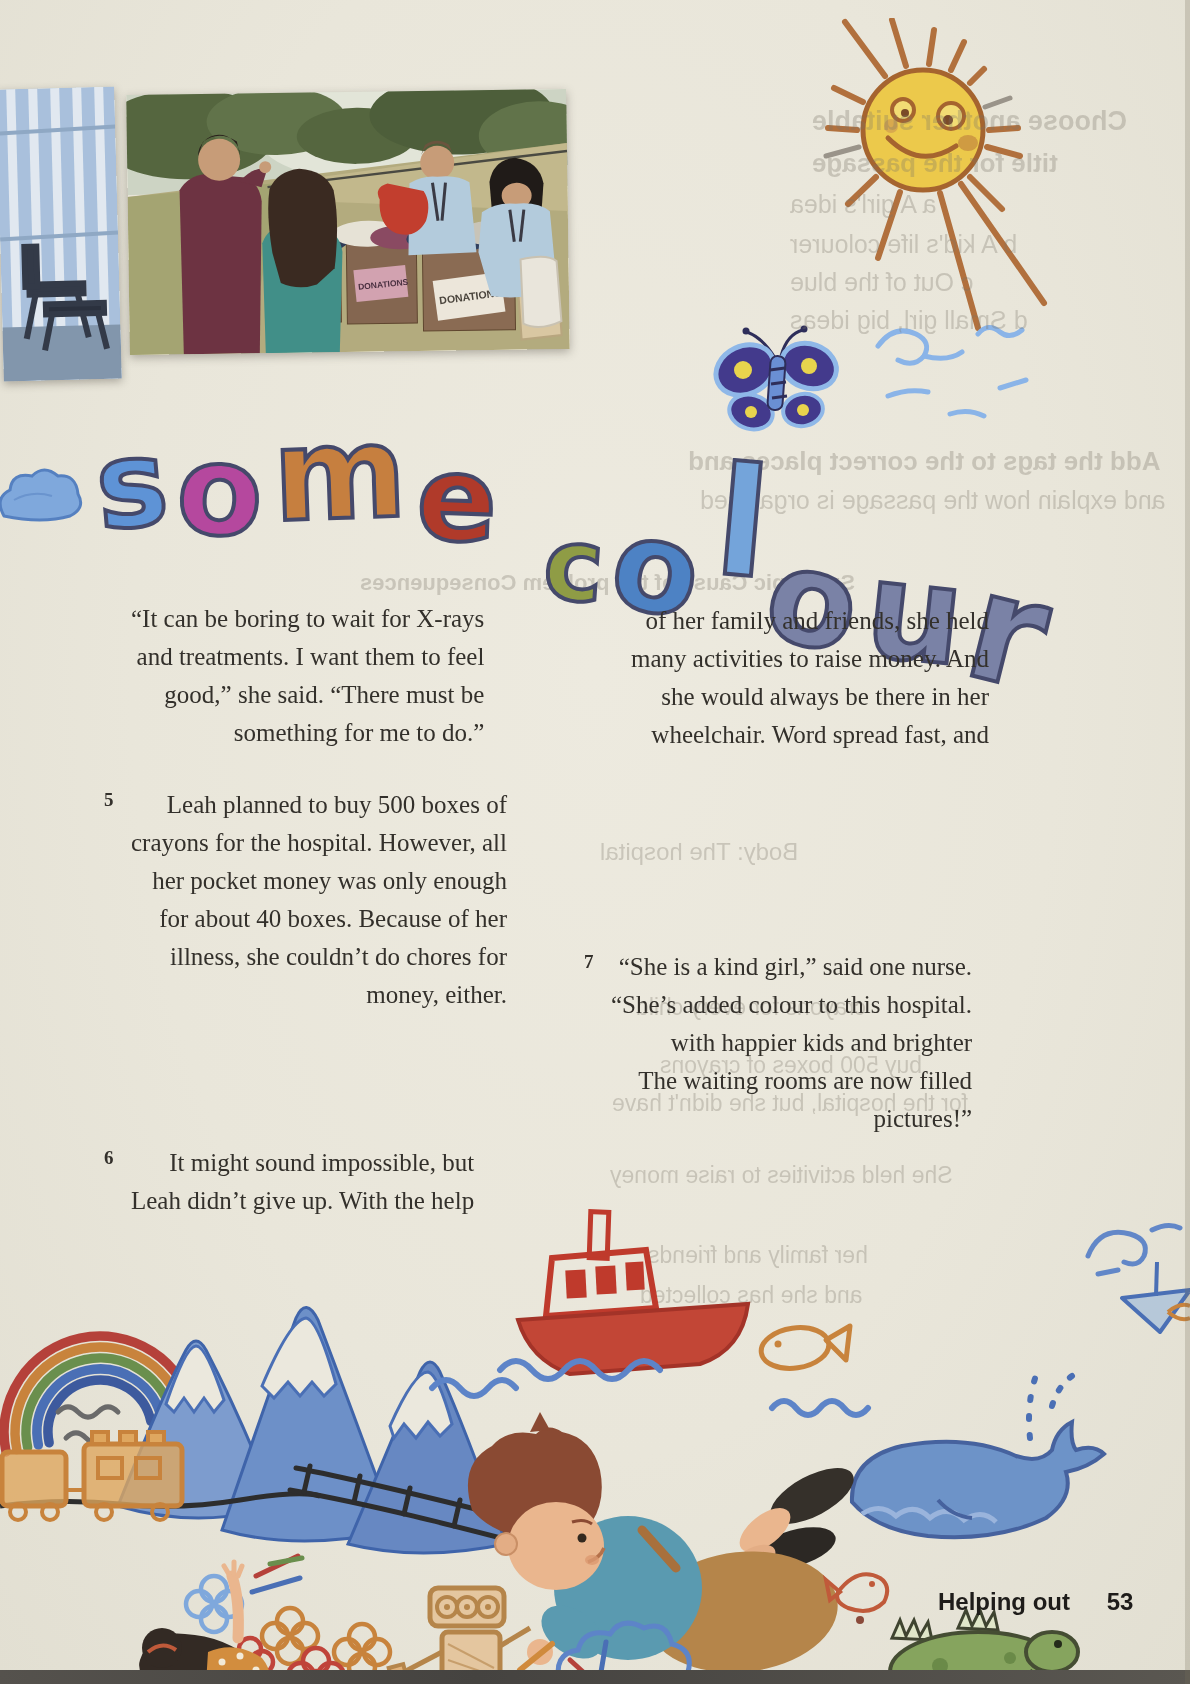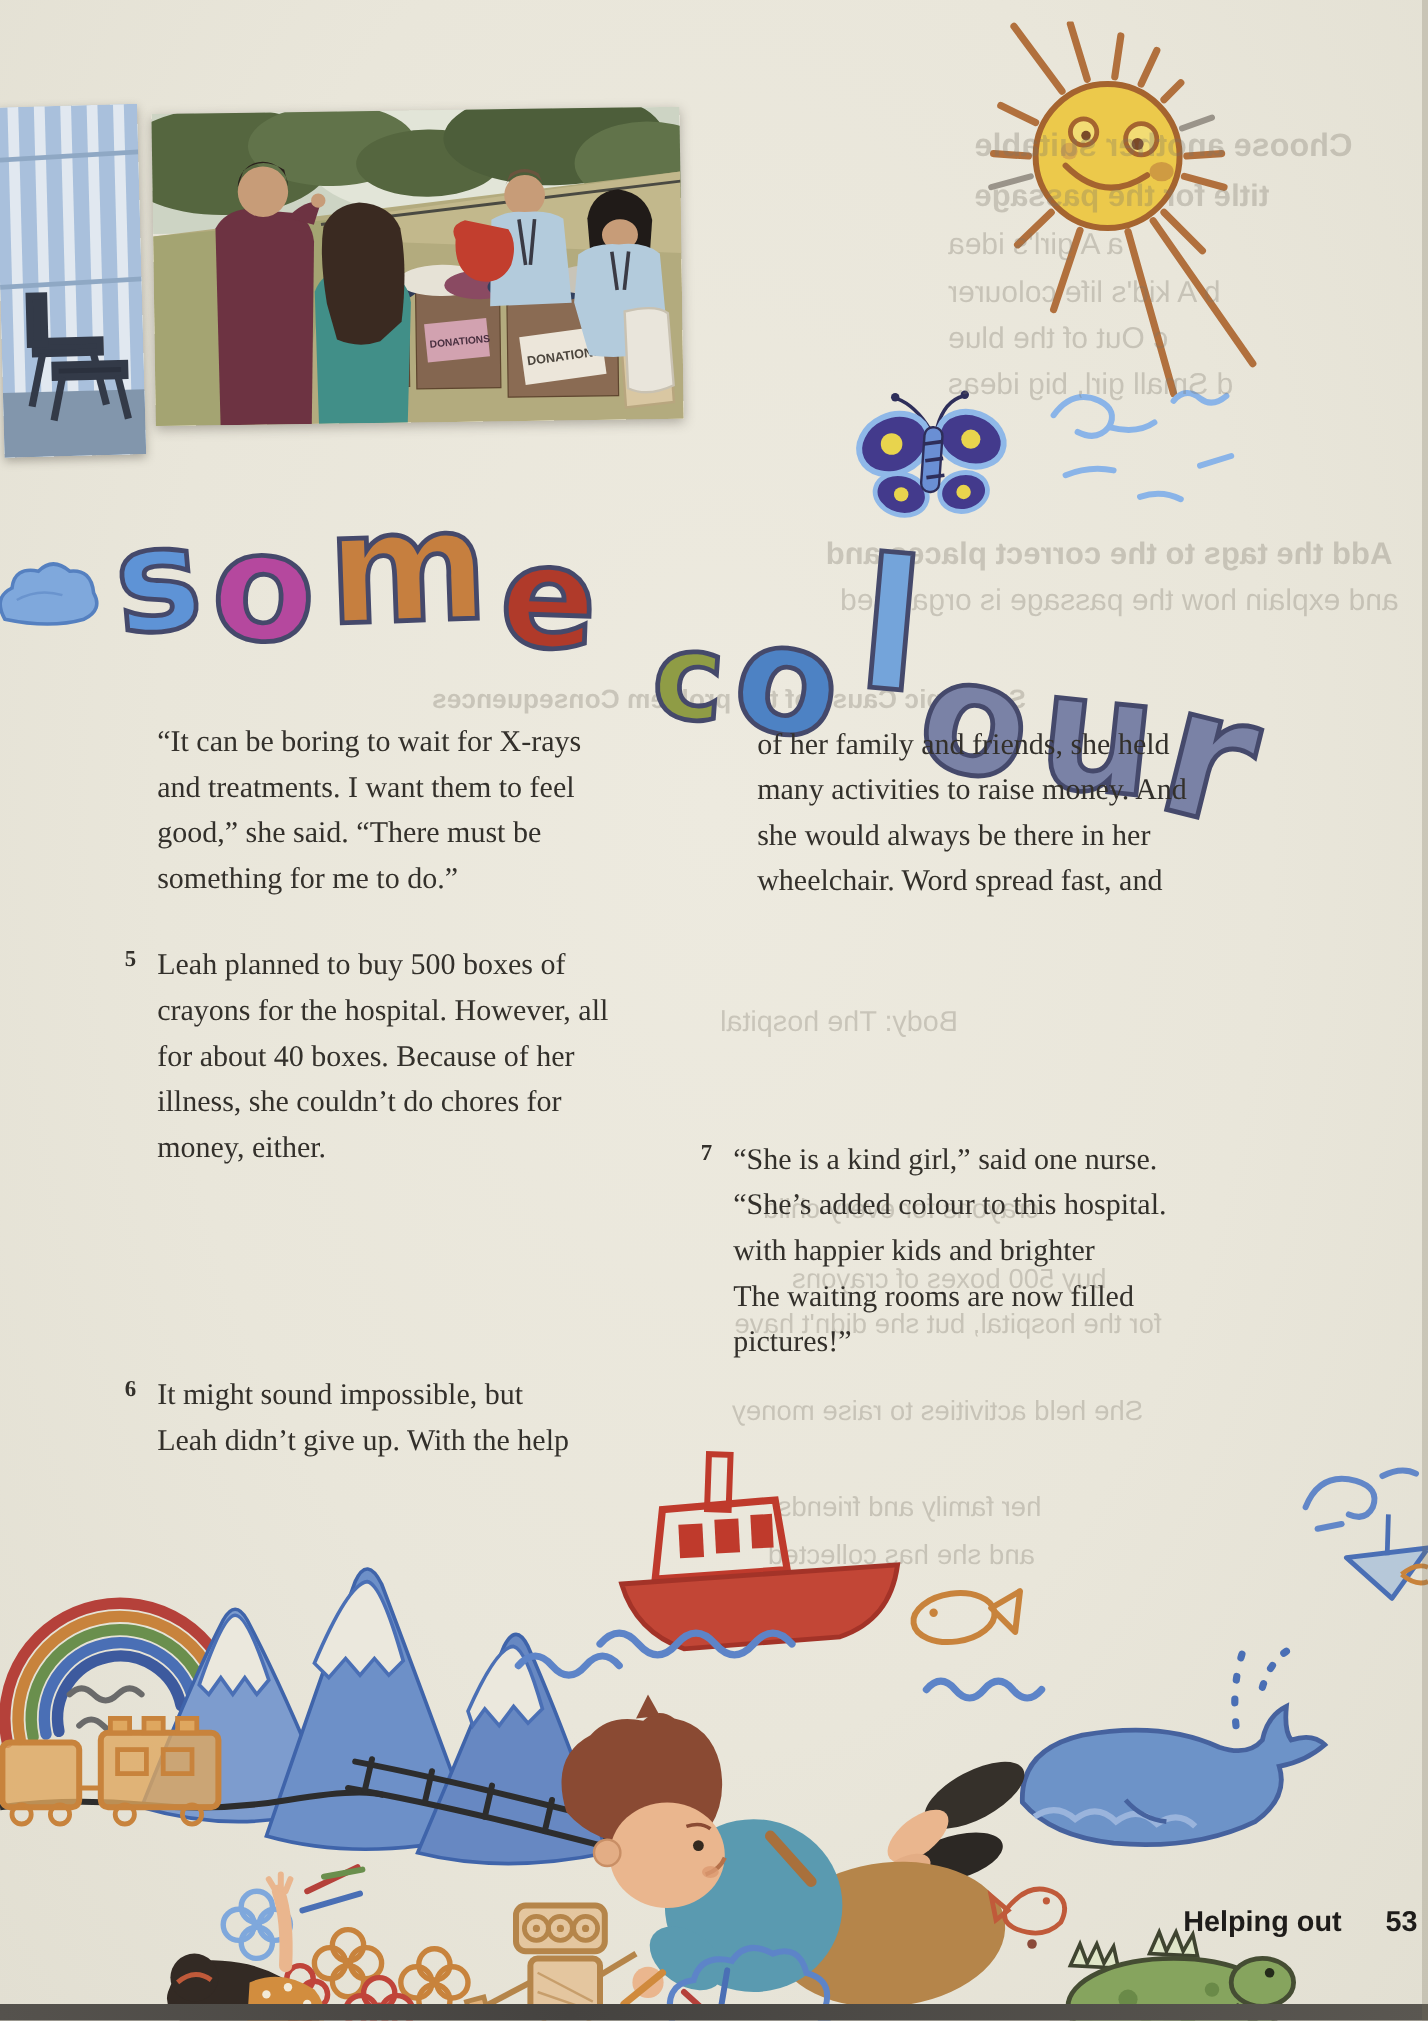--- a/index.html
+++ b/index.html
@@ -29,25 +29,25 @@
   #word-colour{left:562px;top:436px;transform:rotate(8deg);transform-origin:left top;}
   .t-letter{display:inline-block;font-family:"DejaVu Sans",sans-serif;font-weight:700;
     -webkit-text-stroke:4px #45496b;line-height:1;}
   
   .column{position:absolute;top:0;width:430px;z-index:3;}
   #col-left{left:131px;} #col-right{left:611px;}
   .para{position:absolute;left:0;}
   .pnum{position:absolute;left:-27px;top:3px;font-size:19px;font-weight:bold;
     color:#33302b;font-family:"Liberation Serif",serif;}
   .tline{white-space:nowrap;font-family:"Liberation Serif",serif;font-size:25px;
-    line-height:38px;color:#33302b;}
+    line-height:38px;color:#33302b;text-align:right;}
   
   .bottom-art{position:absolute;left:0;top:1200px;width:1190px;height:484px;z-index:2;}
   
-  .footer{position:absolute;left:986px;top:1588px;z-index:4;font-weight:bold;
+  .footer{position:absolute;left:938px;top:1588px;z-index:4;font-weight:bold;
     font-size:24px;color:#1e1c1a;}
   .footer .pg{margin-left:30px;}
   
   .page-edge{position:absolute;left:0;top:1670px;width:1190px;height:14px;
     background:linear-gradient(90deg,#55524d,#454340 40%,#5a5751);z-index:5;}
   .page-edge-r{position:absolute;right:0;top:0;width:5px;height:1684px;
     background:rgba(120,110,90,.25);z-index:5;}
 </style>
 </head>
 <body>
@@ -240,20 +240,21 @@
       <div class="para" style="top: 600px;">
         <div class="tline">“It can be boring to wait for X-rays</div>
         <div class="tline">and treatments. I want them to feel</div>
         <div class="tline">good,” she said. “There must be</div>
         <div class="tline">something for me to do.”</div>
       </div>
       <div class="para" style="top: 786px;">
         <span class="pnum">5</span>
         <div class="tline">Leah planned to buy 500 boxes of</div>
         <div class="tline">crayons for the hospital. However, all</div>
+        <div class="tline">her pocket money was only enough</div>
         <div class="tline">for about 40 boxes. Because of her</div>
         <div class="tline">illness, she couldn’t do chores for</div>
         <div class="tline">money, either.</div>
       </div>
       <div class="para" style="top: 1144px;">
         <span class="pnum">6</span>
         <div class="tline">It might sound impossible, but</div>
         <div class="tline">Leah didn’t give up. With the help</div>
       </div>
     </div>

